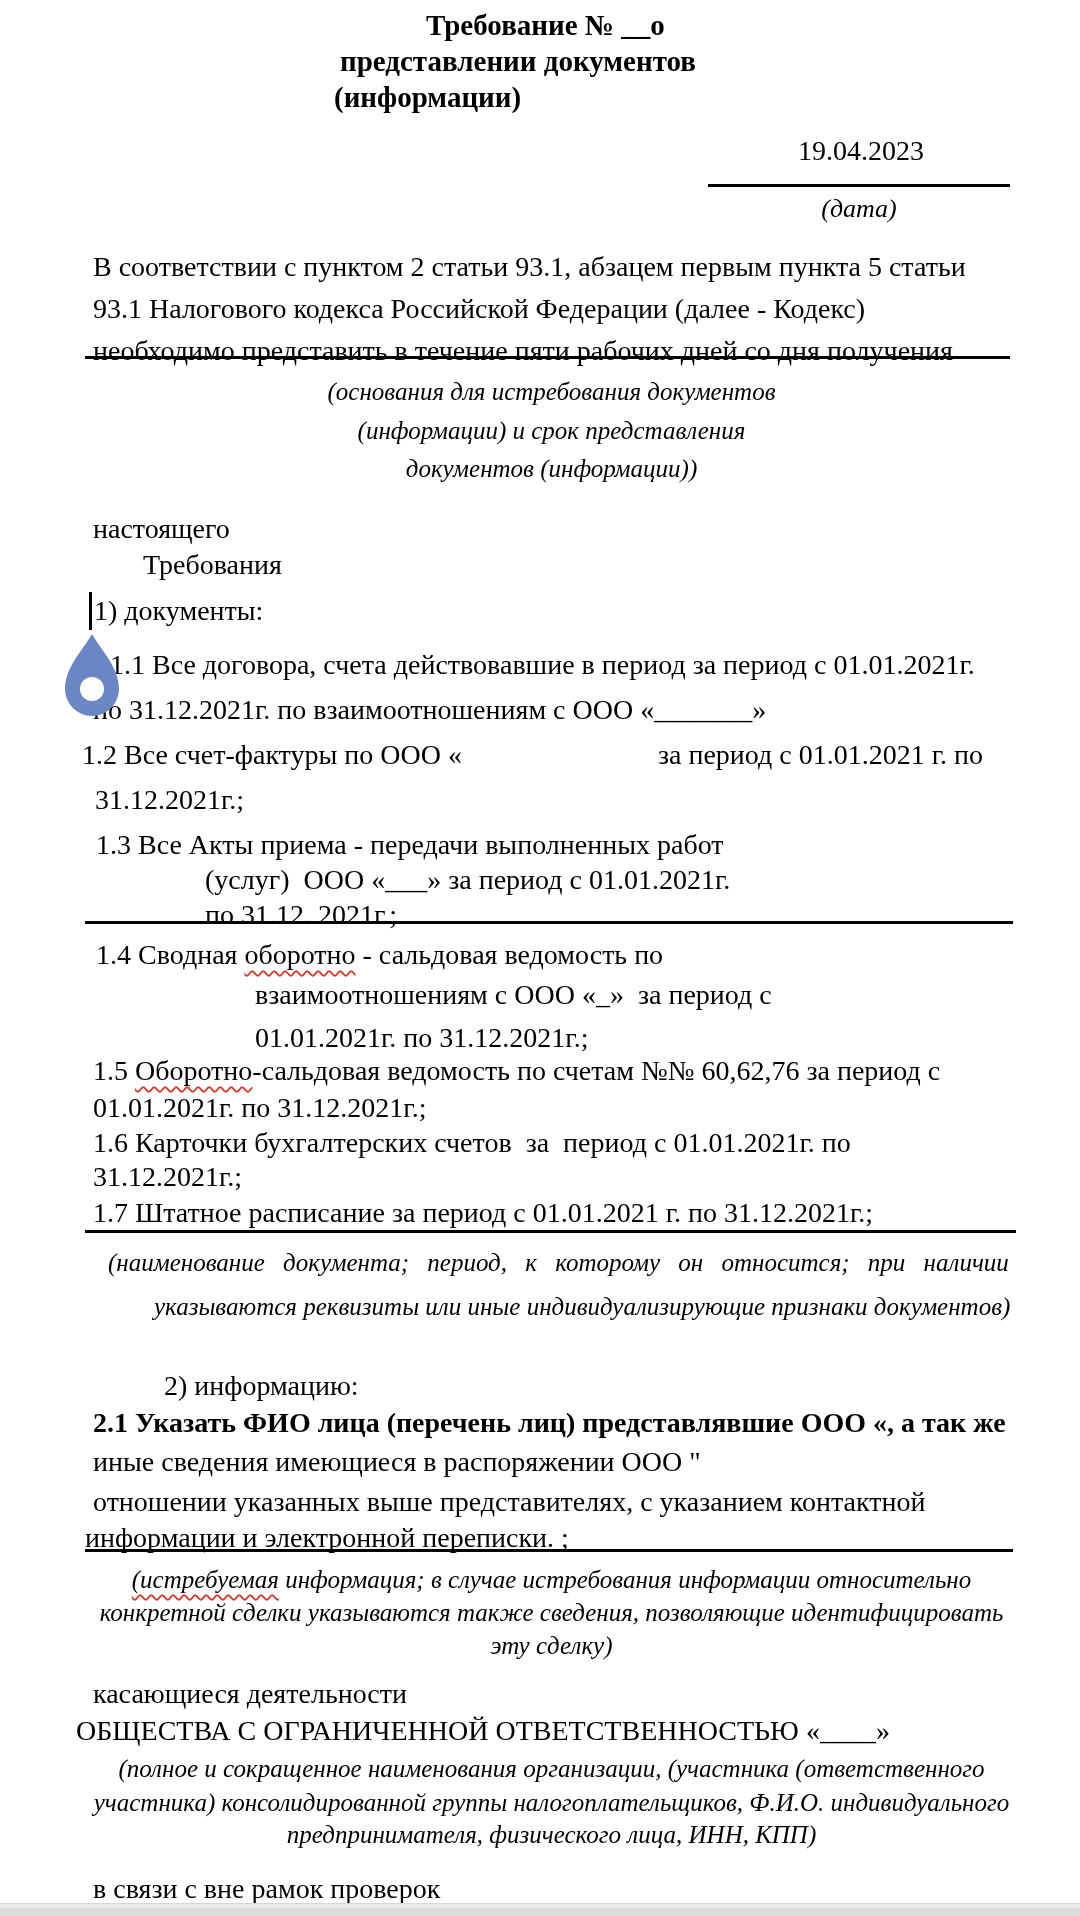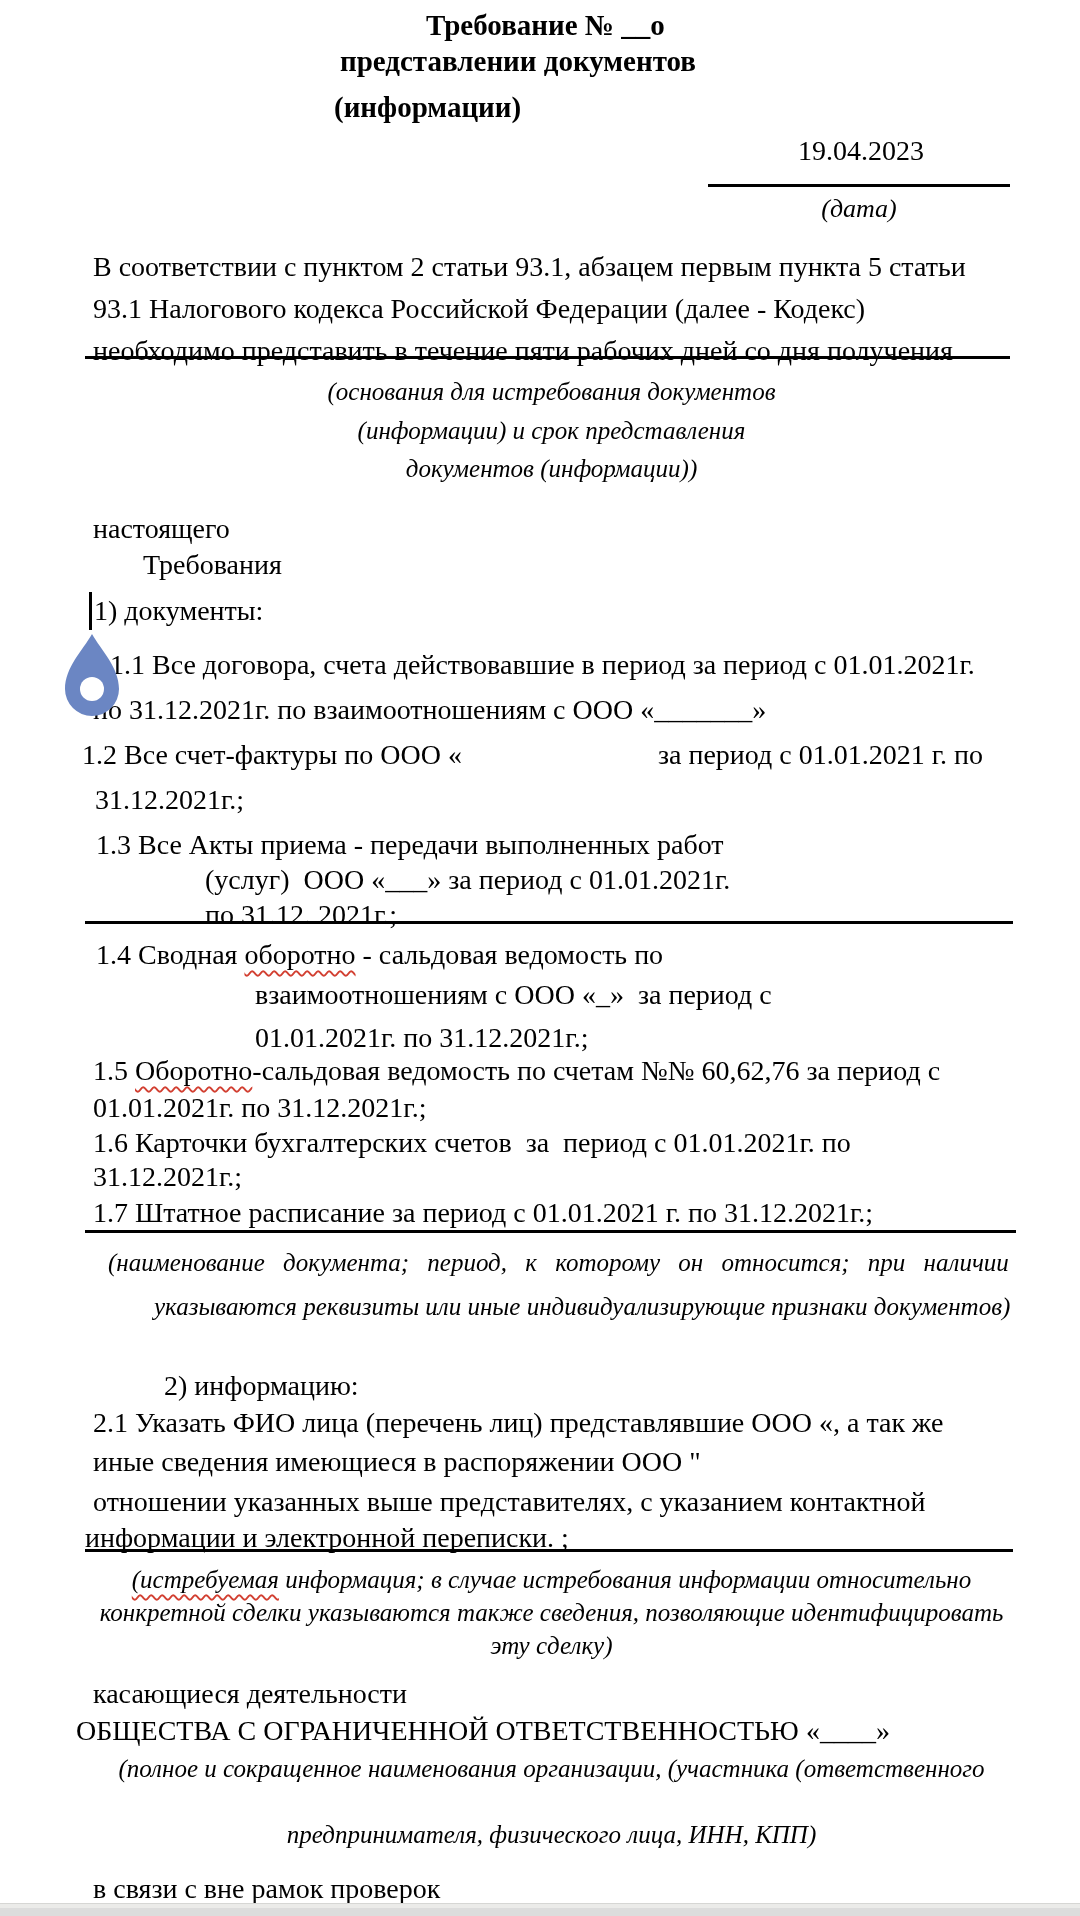--- a/index.html
+++ b/index.html
@@ -18,21 +18,21 @@
   .handle{position:absolute;}
   .bottombar{position:absolute;left:0;width:1080px;}
 </style>
 </head>
 <body>
 
 <div id="page">
 
   <div class="ln bold" style="left:426px;top:8px;">Требование № __о</div>
   <div class="ln bold" style="left:340px;top:44px;">представлении документов</div>
-  <div class="ln bold" style="left:334px;top:80px;margin-top:10px;">(информации)</div>
+  <div class="ln bold" style="left:334px;top:80px;">(информации)</div>
 
   <div class="ln" style="left:798px;top:134px;">19.04.2023</div>
   <div class="rule" style="left:708px;top:184px;width:302px;"></div>
   <div class="ln datelabel" style="left:708px;top:192px;width:302px;text-align:center;">(дата)</div>
 
   <div class="ln" style="left:93px;top:250px;">В соответствии с пунктом 2 статьи 93.1, абзацем первым пункта 5 статьи</div>
   <div class="ln" style="left:93px;top:292px;">93.1 Налогового кодекса Российской Федерации (далее - Кодекс)</div>
   <div class="ln" style="left:93px;top:334px;">необходимо представить в течение пяти рабочих дней со дня получения</div>
   <div class="rule" style="left:85px;top:356px;width:925px;"></div>
 
@@ -65,34 +65,35 @@
   <div class="ln" style="left:93px;top:1126px;">1.6 Карточки бухгалтерских счетов  за  период с 01.01.2021г. по</div>
   <div class="ln" style="left:93px;top:1160px;">31.12.2021г.;</div>
   <div class="ln" style="left:93px;top:1196px;">1.7 Штатное расписание за период с 01.01.2021 г. по 31.12.2021г.;</div>
   <div class="rule" style="left:85px;top:1230px;width:931px;"></div>
 
   <div class="ln it justify1" style="left:108px;top:1246px;">(наименование документа; период, к которому он относится; при наличии</div>
   <div class="ln it" style="left:154px;top:1290px;">указываются реквизиты или иные индивидуализирующие признаки документов)</div>
 
   <div class="ln" style="left:164px;top:1334px;margin-top:35px;">2) информацию:</div>
 
-  <div class="ln" style="left:93px;top:1406px;">2.1 Указать ФИО лица (перечень лиц) представлявшие ООО «, а так же</div>
+  <div class="ln" style="left:93px;top:1406px;font-weight:bold;">2.1 Указать ФИО лица (перечень лиц) представлявшие ООО «, а так же</div>
   <div class="ln" style="left:93px;top:1445px;">иные сведения имеющиеся в распоряжении ООО "</div>
   <div class="ln" style="left:93px;top:1485px;">отношении указанных выше представителях, с указанием контактной</div>
   <div class="ln" style="left:85px;top:1521px;text-align:right;">информации и электронной переписки. ;</div>
   <div class="rule" style="left:85px;top:1549px;width:928px;"></div>
 
   <div class="ln it ctr" style="top:1563px;"><span class="misspell">(истребуемая</span><span> информация; в случае истребования информации относительно</span></div>
   <div class="ln it ctr" style="top:1596px;">конкретной сделки указываются также сведения, позволяющие идентифицировать</div>
   <div class="ln" style="left:93px;top:1677px;">касающиеся деятельности</div>
 
   <div class="ln it ctr" style="top:1629px;">эту сделку)</div>
   <div class="ln" style="left:76px;top:1714px;">ОБЩЕСТВА С ОГРАНИЧЕННОЙ ОТВЕТСТВЕННОСТЬЮ «____»</div>
 
   <div class="ln it ctr" style="top:1752px;">(полное и сокращенное наименования организации, (участника (ответственного</div>
+  <div class="ln it ctr" style="top:1786px;">участника) консолидированной группы налогоплательщиков, Ф.И.О. индивидуального</div>
   <div class="ln it ctr" style="top:1818px;">предпринимателя, физического лица, ИНН, КПП)</div>
 
   <div class="ln" style="left:93px;top:1872px;">в связи с вне рамок проверок</div>
 
   <div class="handle" style="left:60px;top:632px;">
     <svg width="64" height="86" viewBox="0 0 64 86" xmlns="http://www.w3.org/2000/svg">
       <path d="M32 2 C 23 18, 5 35, 5 57 a27 27 0 0 0 54 0 C 59 35, 41 18, 32 2 Z" fill="#6b86c3"></path>
       <circle cx="32" cy="57" r="12" fill="#ffffff"></circle>
     </svg>
   </div>

